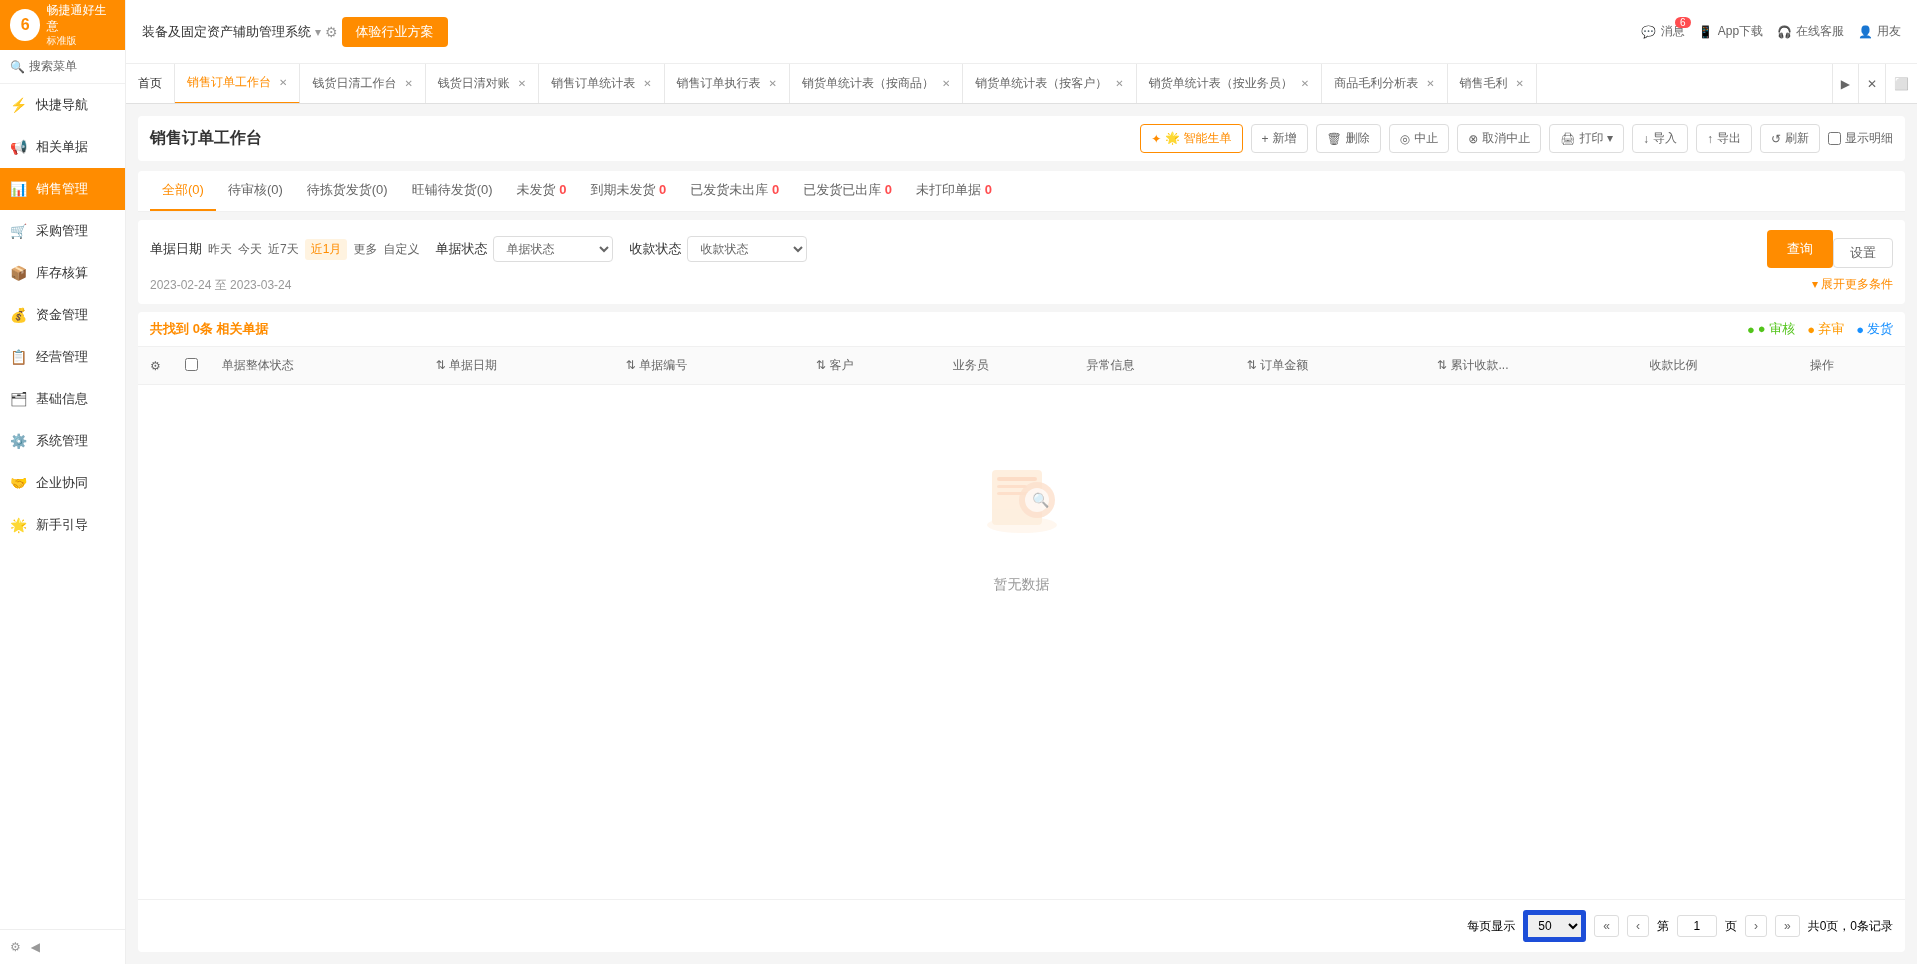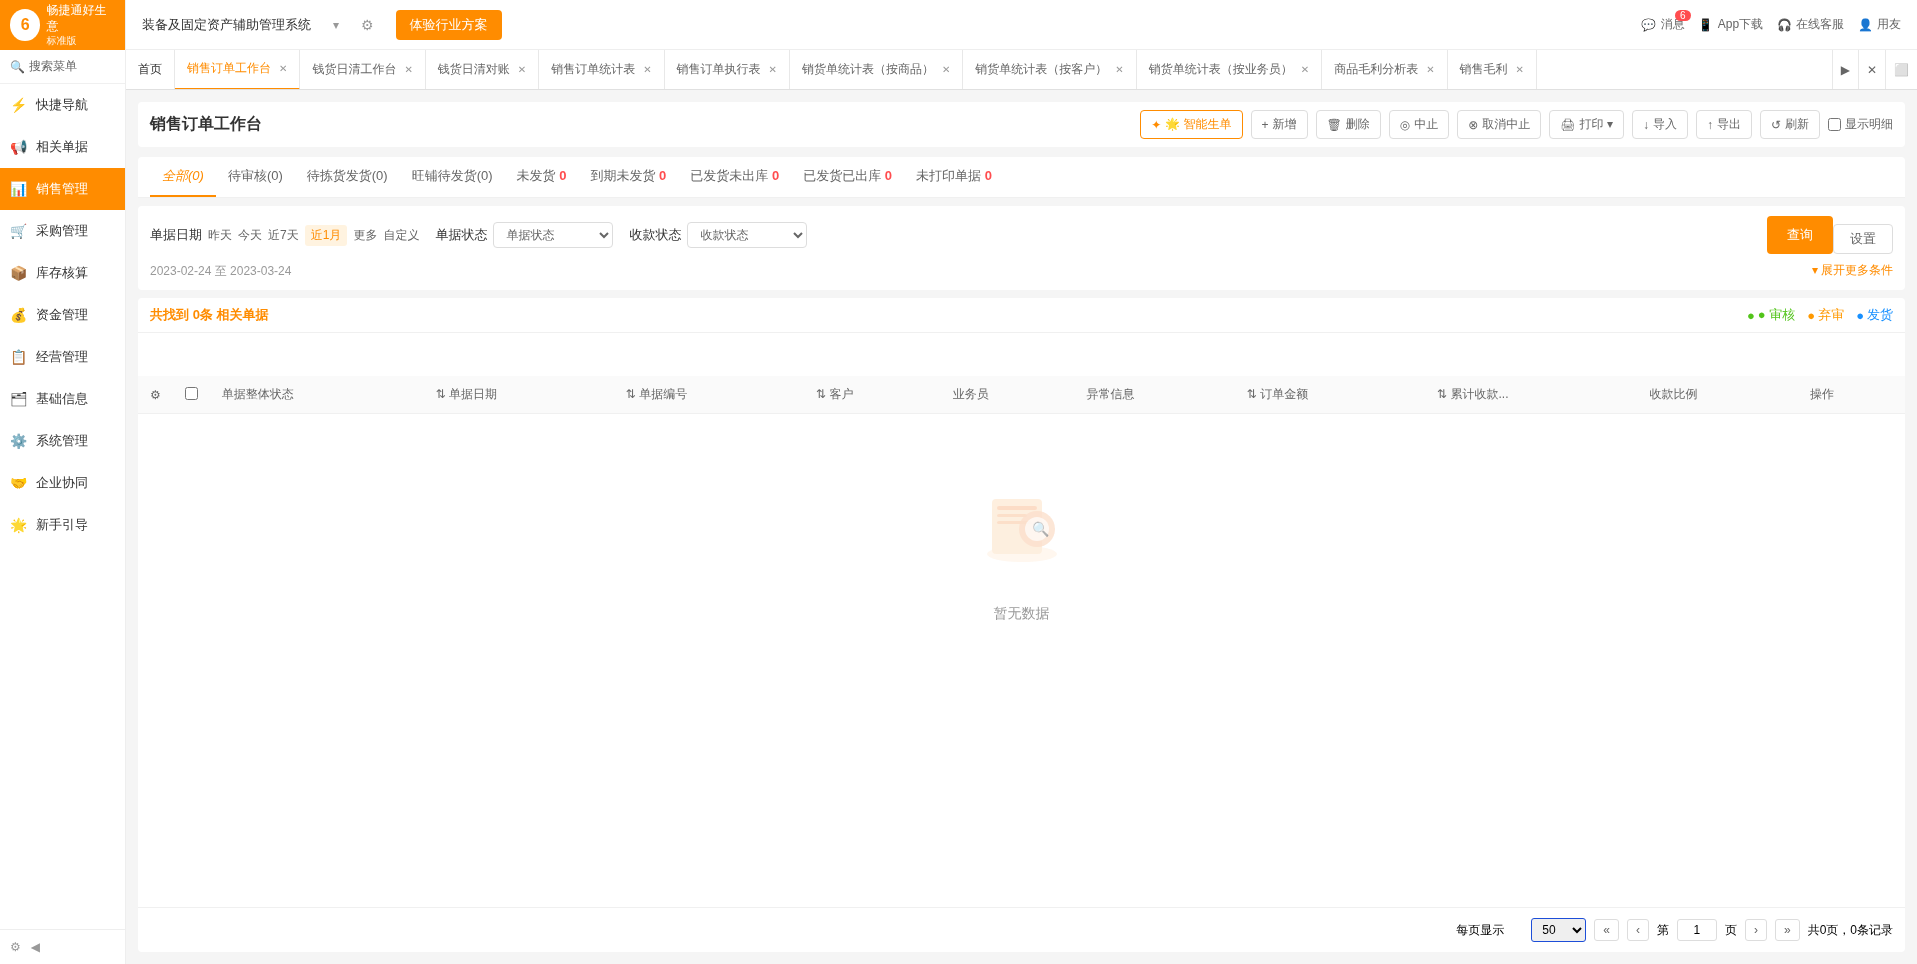--- a/index.html
+++ b/index.html
@@ -13,21 +13,21 @@
     .sidebar-search { padding: 8px 10px; display: flex; align-items: center; gap: 4px; color: #666; cursor: pointer; border-bottom: 1px solid #f0f0f0; }
     .sidebar-nav-item { padding: 12px 10px; display: flex; align-items: center; gap: 8px; color: #333; cursor: pointer; font-size: 13px; }
     .sidebar-nav-item.active { background: #ff8c00; color: #fff; }
     .sidebar-nav-item .nav-icon { width: 18px; text-align: center; font-size: 14px; }
     .sidebar-bottom { margin-top: auto; padding: 10px; display: flex; gap: 10px; border-top: 1px solid #eee; }
 
     
     .main { flex: 1; display: flex; flex-direction: column; overflow: hidden; }
 
     
-    .topbar { height: 50px; background: #fff; border-bottom: 1px solid #eee; display: flex; align-items: center; padding: 0 16px; gap: 22px; }
+    .topbar { height: 64px; background: #fff; border-bottom: 1px solid #eee; display: flex; align-items: center; padding: 0 16px; gap: 4px; }
     .topbar-btn { background: #ff8c00; color: #fff; border: none; padding: 6px 14px; border-radius: 4px; cursor: pointer; font-size: 13px; }
     .topbar-actions { display: flex; align-items: center; gap: 14px; }
     .topbar-action-item { display: flex; align-items: center; gap: 4px; color: #666; cursor: pointer; font-size: 12px; position: relative; }
     .badge { background: #ff4d4f; color: #fff; border-radius: 10px; padding: 0 4px; font-size: 10px; position: absolute; top: -6px; right: -6px; min-width: 16px; text-align: center; }
 
     
     .tabbar { background: #fff; border-bottom: 1px solid #e0e0e0; display: flex; align-items: center; overflow: hidden; height: 40px; }
     .tab { padding: 0 12px; height: 40px; display: flex; align-items: center; gap: 6px; cursor: pointer; font-size: 12px; color: #666; border-right: 1px solid #e8e8e8; white-space: nowrap; flex-shrink: 0; }
     .tab.active { background: #fff; color: #ff8c00; border-bottom: 2px solid #ff8c00; }
     .tab.home { background: #fff; color: #333; }
@@ -41,58 +41,58 @@
     
     .page-header { display: flex; align-items: center; justify-content: space-between; margin-bottom: 10px; background: #fff; padding: 8px 12px; border-radius: 4px; }
     .page-title { font-size: 16px; font-weight: bold; color: #333; }
     .page-header-actions { display: flex; align-items: center; gap: 8px; }
     .btn-ai { background: #fff; border: 1px solid #ff8c00; color: #ff8c00; padding: 5px 10px; border-radius: 4px; cursor: pointer; font-size: 12px; display: flex; align-items: center; gap: 4px; }
     .btn-outline { background: #fff; border: 1px solid #ddd; color: #666; padding: 5px 10px; border-radius: 4px; cursor: pointer; font-size: 12px; display: flex; align-items: center; gap: 4px; }
 
     
     .sub-tabs { display: flex; align-items: center; gap: 0; background: #fff; padding: 0 12px; border-bottom: 1px solid #f0f0f0; margin-bottom: 8px; border-radius: 4px 4px 0 0; }
     .sub-tab { padding: 10px 12px; cursor: pointer; font-size: 13px; color: #666; border-bottom: 2px solid transparent; white-space: nowrap; }
-    .sub-tab.active { color: #ff8c00; border-bottom: 2px solid #ff8c00; font-style: italic; }
+    .sub-tab.active { color: #ff8c00; border-bottom: 2px solid #ff8c00; }
 
     
     .filter-area { background: #fff; padding: 10px 12px; margin-bottom: 8px; border-radius: 4px; }
     .filter-row { display: flex; align-items: center; gap: 16px; flex-wrap: wrap; }
     .filter-item { display: flex; align-items: center; gap: 6px; }
     .filter-label { color: #333; font-size: 13px; white-space: nowrap; }
     .filter-date-options { display: flex; gap: 6px; align-items: center; }
     .filter-date-option { color: #666; cursor: pointer; font-size: 12px; }
     .filter-date-option.active { color: #ff8c00; background: #fff3e0; padding: 2px 6px; border-radius: 3px; }
     .filter-date-range { color: #999; font-size: 12px; margin-top: 3px; }
     .filter-select { border: 1px solid #ddd; padding: 4px 8px; border-radius: 4px; font-size: 12px; color: #666; background: #fff; cursor: pointer; min-width: 120px; }
     .expand-btn { color: #ff8c00; cursor: pointer; font-size: 12px; display: flex; align-items: center; gap: 3px; margin-left: auto; }
     .btn-query { background: #ff8c00; color: #fff; border: none; padding: 6px 20px; border-radius: 4px; cursor: pointer; font-size: 13px; }
     .btn-set { background: #fff; border: 1px solid #ddd; color: #666; padding: 5px 16px; border-radius: 4px; cursor: pointer; font-size: 13px; margin-top: 8px; }
 
     
-    .table-area { background: #fff; flex: 1; border-radius: 4px; overflow: hidden; display: flex; flex-direction: column; gap: 43px; }
+    .table-area { background: #fff; flex: 1; border-radius: 4px; overflow: hidden; display: flex; flex-direction: column; }
     .table-toolbar { display: flex; align-items: center; padding: 8px 12px; border-bottom: 1px solid #f0f0f0; justify-content: space-between; }
     .table-info { color: #666; font-size: 13px; }
     .table-info span { color: #ff8c00; font-weight: bold; }
     .table-actions { display: flex; gap: 12px; align-items: center; }
     .table-action { color: #666; cursor: pointer; font-size: 13px; display: flex; align-items: center; gap: 3px; }
     .table-action.orange { color: #ff8c00; }
 
     
     .data-table { width: 100%; border-collapse: collapse; }
     .data-table th { background: #fafafa; padding: 10px 12px; text-align: left; color: #666; font-weight: normal; border-bottom: 1px solid #f0f0f0; font-size: 12px; white-space: nowrap; }
     .table-scroll { flex: 1; overflow: auto; }
 
     
     .empty-state { display: flex; flex-direction: column; align-items: center; justify-content: center; padding: 60px 0; }
     .empty-icon { font-size: 80px; margin-bottom: 12px; opacity: 0.5; }
     .empty-text { color: #999; font-size: 14px; }
 
     
     .pagination { display: flex; align-items: center; justify-content: flex-end; padding: 10px 12px; border-top: 1px solid #f0f0f0; gap: 8px; }
-    .pagination-select { border: 1px solid #1d4ed8; padding: 3px 6px; border-radius: 3px; font-size: 12px; margin-left: 19px; }
+    .pagination-select { border: 5px solid #1d4ed8; padding: 3px 6px; border-radius: 3px; font-size: 12px; }
     .pagination-btn { border: 1px solid #ddd; background: #fff; padding: 3px 8px; border-radius: 3px; cursor: pointer; color: #666; font-size: 12px; }
     .pagination-btn:disabled { color: #ccc; cursor: not-allowed; }
     .pagination-input { border: 1px solid #ddd; padding: 3px 6px; border-radius: 3px; width: 40px; text-align: center; font-size: 12px; }
 
     
     ::-webkit-scrollbar { width: 6px; height: 6px; }
     ::-webkit-scrollbar-track { background: #f1f1f1; }
     ::-webkit-scrollbar-thumb { background: #ccc; border-radius: 3px; }
 
     .checkbox-col { width: 30px; text-align: center; }

